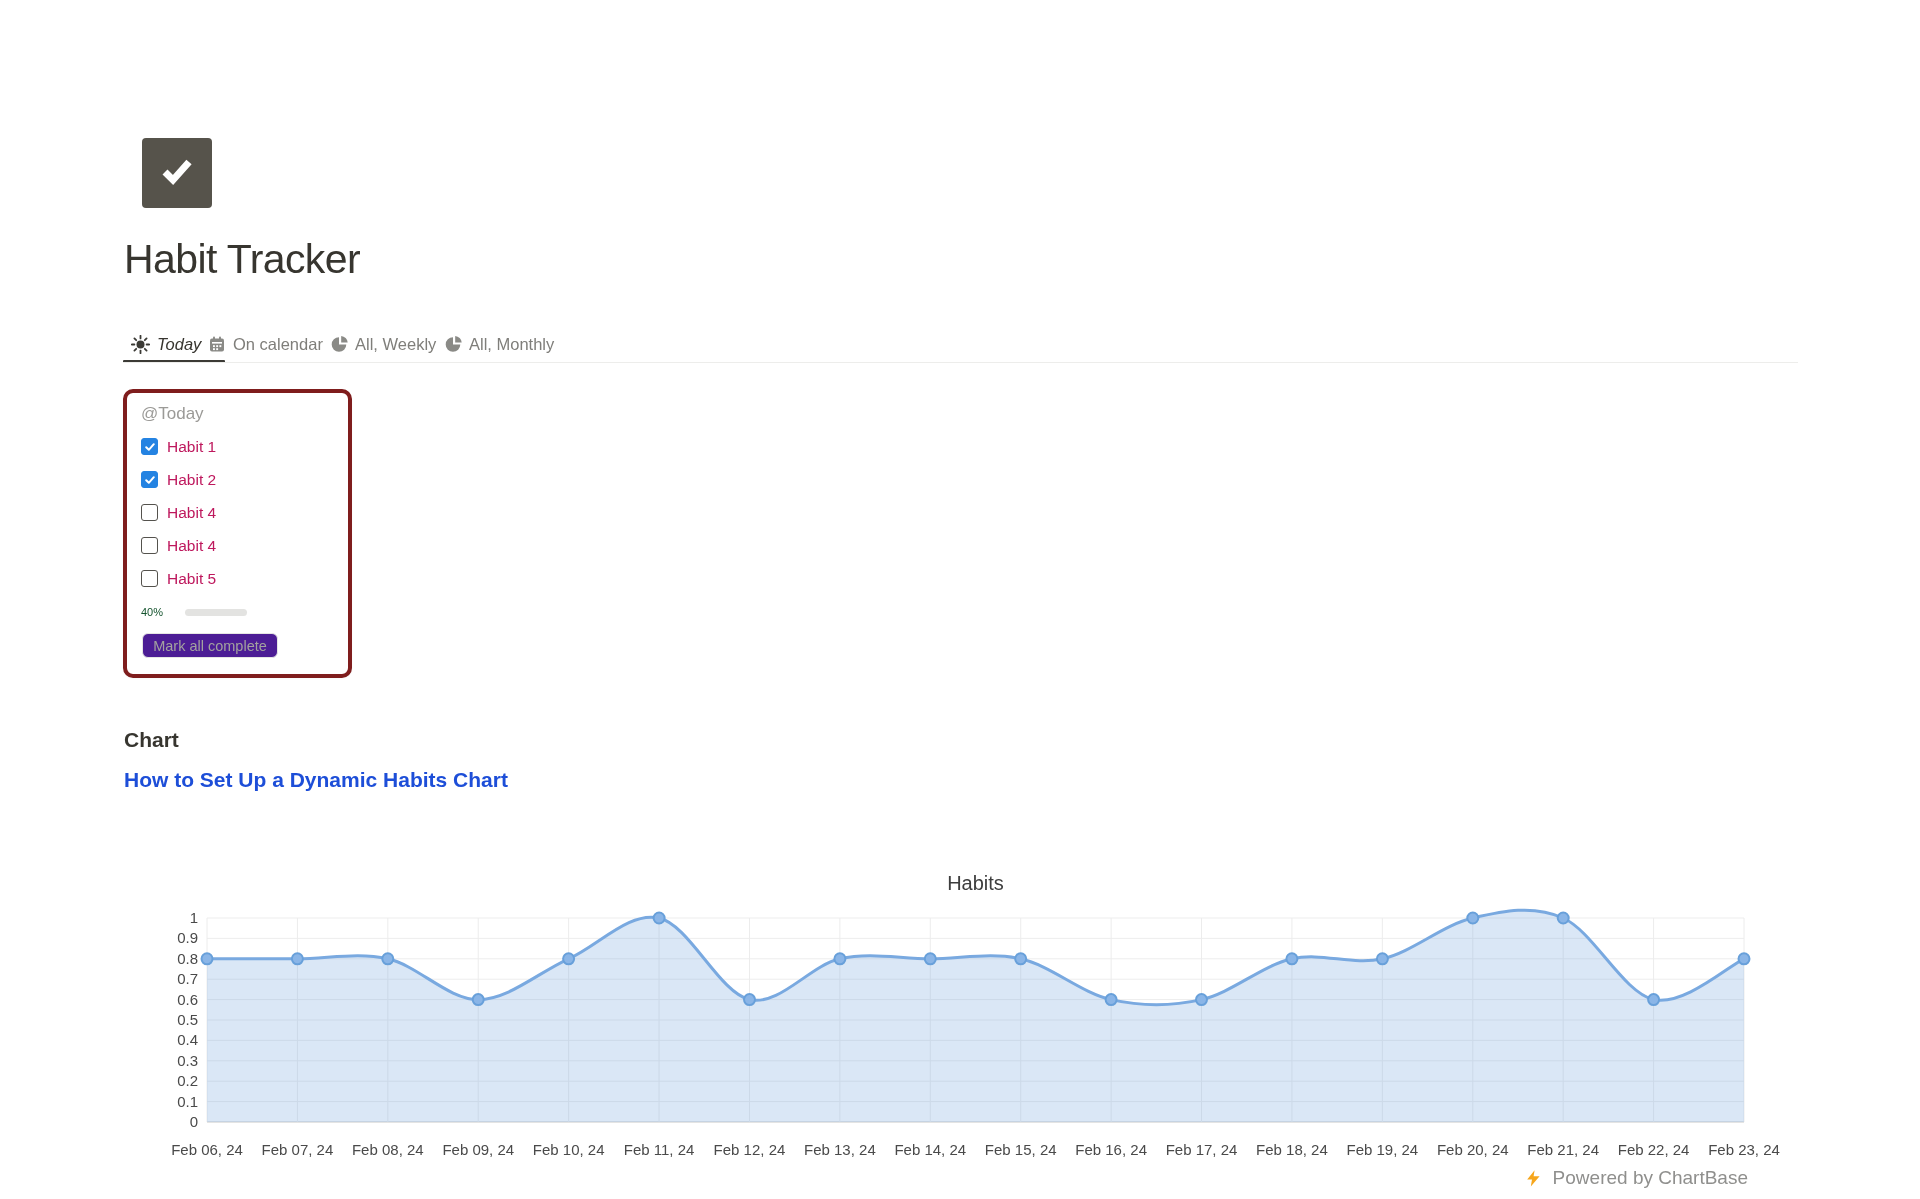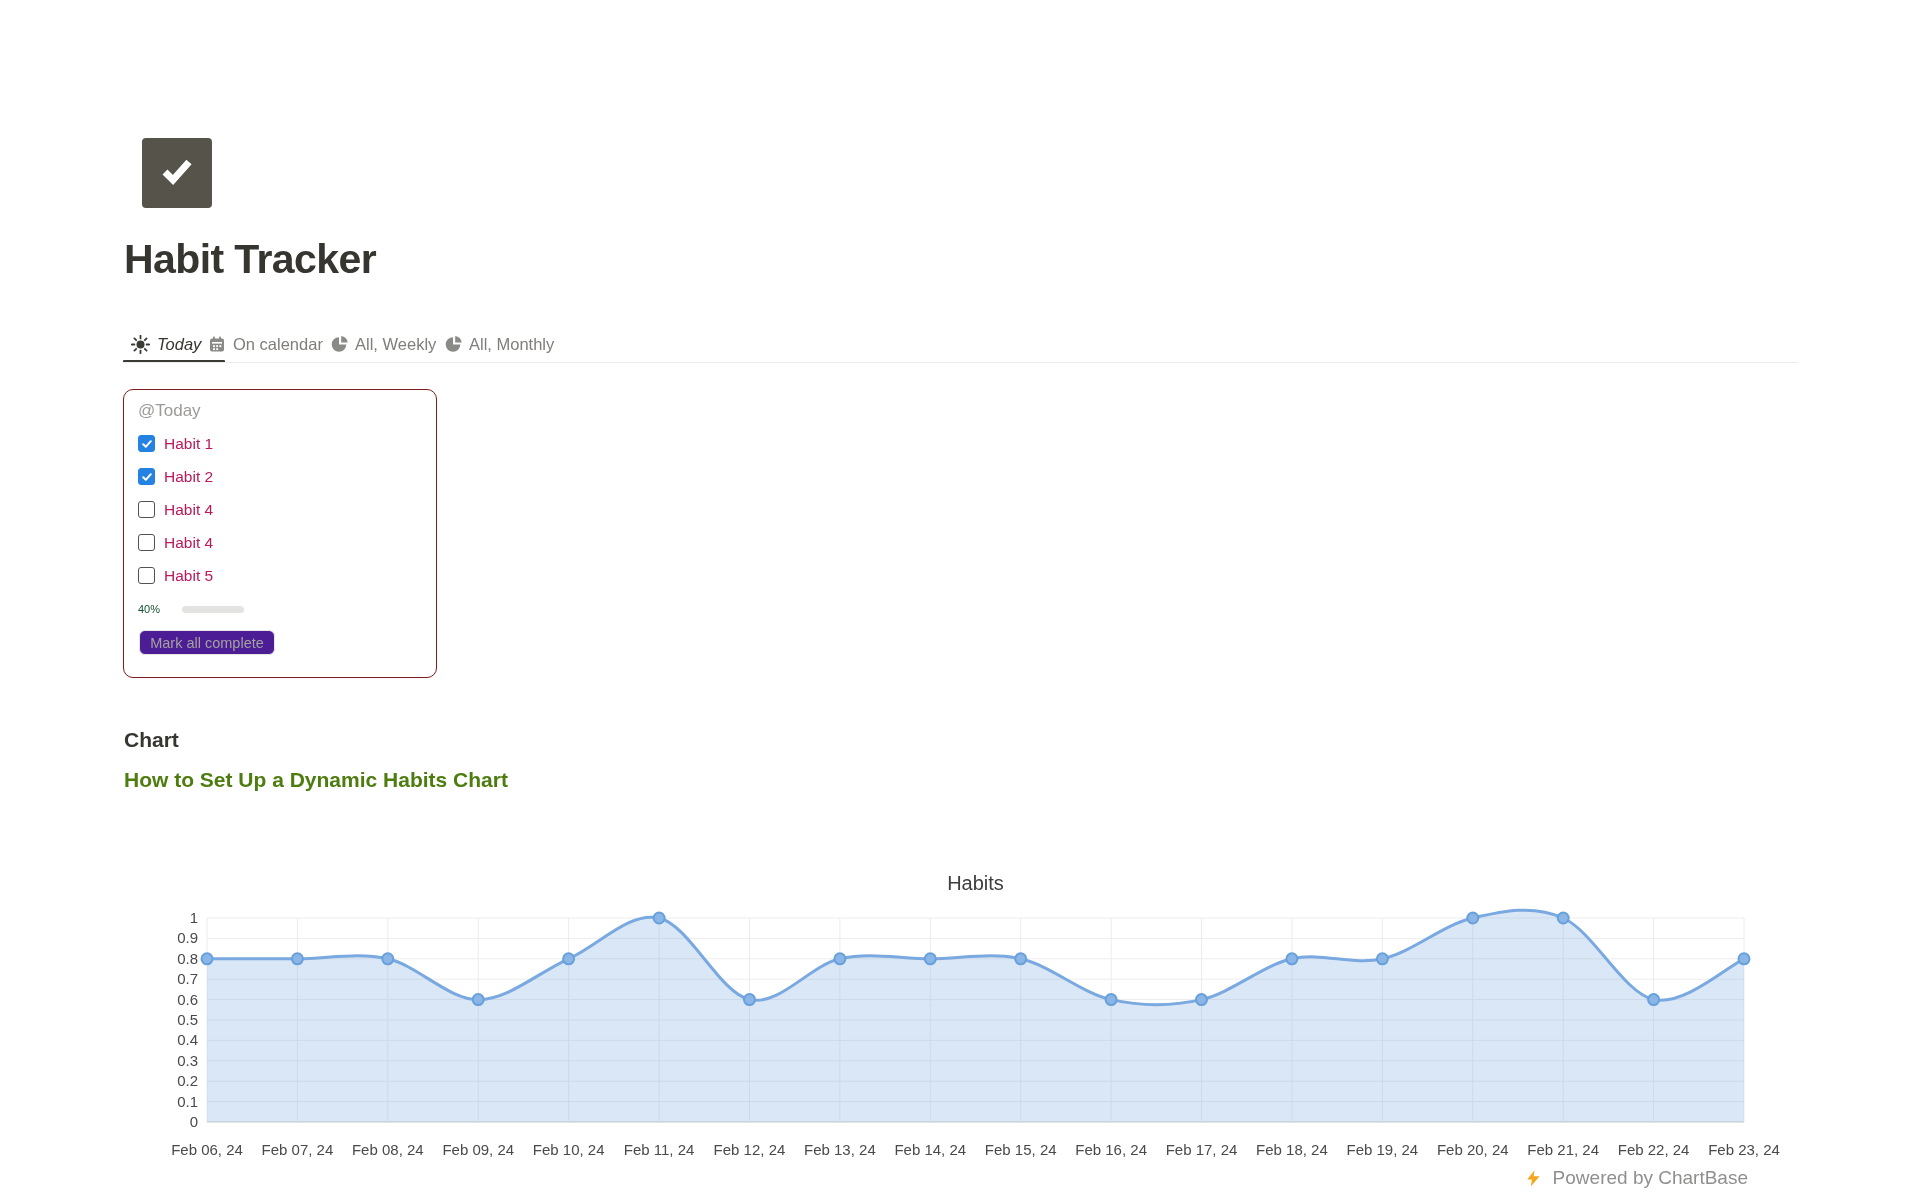--- a/index.html
+++ b/index.html
@@ -10,37 +10,37 @@
   }
   
   .page-icon{
     position:absolute;left:142px;top:138px;width:70px;height:70px;
     background:#56534b;border-radius:4px;
     display:flex;align-items:center;justify-content:center;
   }
   
   .page-title{
     position:absolute;left:124px;top:236px;
-    font-size:41px;font-weight:700;letter-spacing:-0.6px;color:#37352f;
+    font-size:41px;font-weight:400;letter-spacing:-0.6px;color:#37352f;
     white-space:nowrap;
   }
   
   .tabs{position:absolute;left:0;top:330px;width:100%;height:34px;}
   .tab{
     position:absolute;top:0;height:28px;display:flex;align-items:center;gap:7px;
     font-size:16.5px;color:#7f7e7a;cursor:pointer;white-space:nowrap;
   }
   .tab.active{color:#37352f;font-style:italic;}
   .tab .t-icon{display:flex;align-items:center;}
   .tab-underline{position:absolute;left:123px;top:30px;width:102px;height:3px;background:#3b3a35;border-radius:1px;}
   .tabs-divider{position:absolute;left:123px;top:32px;width:1675px;height:1px;background:#ededeb;}
   
   .card{
-    position:absolute;left:123px;top:389px;width:314px;height:289px;box-sizing:border-box;
-    background:#fff;border:1px solid #7f1d1d;border-radius:10px;
+    position:absolute;left:123px;top:389px;width:229px;height:289px;box-sizing:border-box;
+    background:#fff;border:4px solid #7f1d1d;border-radius:10px;
     box-shadow:0 1px 2px rgba(0,0,0,.03);
     padding:10px 14px;
   }
   .card-header{font-size:17px;line-height:22px;color:#9b9a97;margin-bottom:13px;}
   .habit-row{display:flex;align-items:center;height:17px;margin-bottom:16px;}
   .checkbox{
     width:17px;height:17px;box-sizing:border-box;flex:0 0 17px;
     border:1.5px solid #54524d;border-radius:3px;background:#fff;
     display:flex;align-items:center;justify-content:center;cursor:pointer;
   }
@@ -52,21 +52,21 @@
   .progress-track{width:62px;height:7px;background:#e3e3e1;border-radius:4px;overflow:hidden;}
   .progress-fill{height:100%;background:#6697cd;border-radius:4px;}
   .mark-btn{
     margin-top:13px;margin-left:1px;width:136px;height:25px;box-sizing:border-box;
     background:#4c1d95;border:1px solid #e6e6e4;border-radius:6px;
     color:#a3a29f;font-size:14.5px;display:flex;align-items:center;justify-content:center;
     cursor:pointer;white-space:nowrap;
   }
   
   .h-chart{position:absolute;left:124px;top:728px;font-size:21px;font-weight:700;color:#37352f;}
-  .h-howto{position:absolute;left:124px;top:768px;font-size:21px;font-weight:700;color:#4d7c0f;}
+  .h-howto{position:absolute;left:124px;top:768px;font-size:21px;font-weight:700;color:#1d4ed8;}
   
   .chart-title{
     position:absolute;left:207px;top:872px;width:1537px;text-align:center;
     font-size:20px;color:#3d3d3d;
   }
   #chart-svg{position:absolute;left:0;top:868px;}
   #chart-svg text{font-family:"Liberation Sans","DejaVu Sans",sans-serif;}
   .powered{
     position:absolute;top:1167px;right:172px;display:flex;align-items:center;gap:12px;
     font-size:19px;color:#8f8f8d;cursor:pointer;

